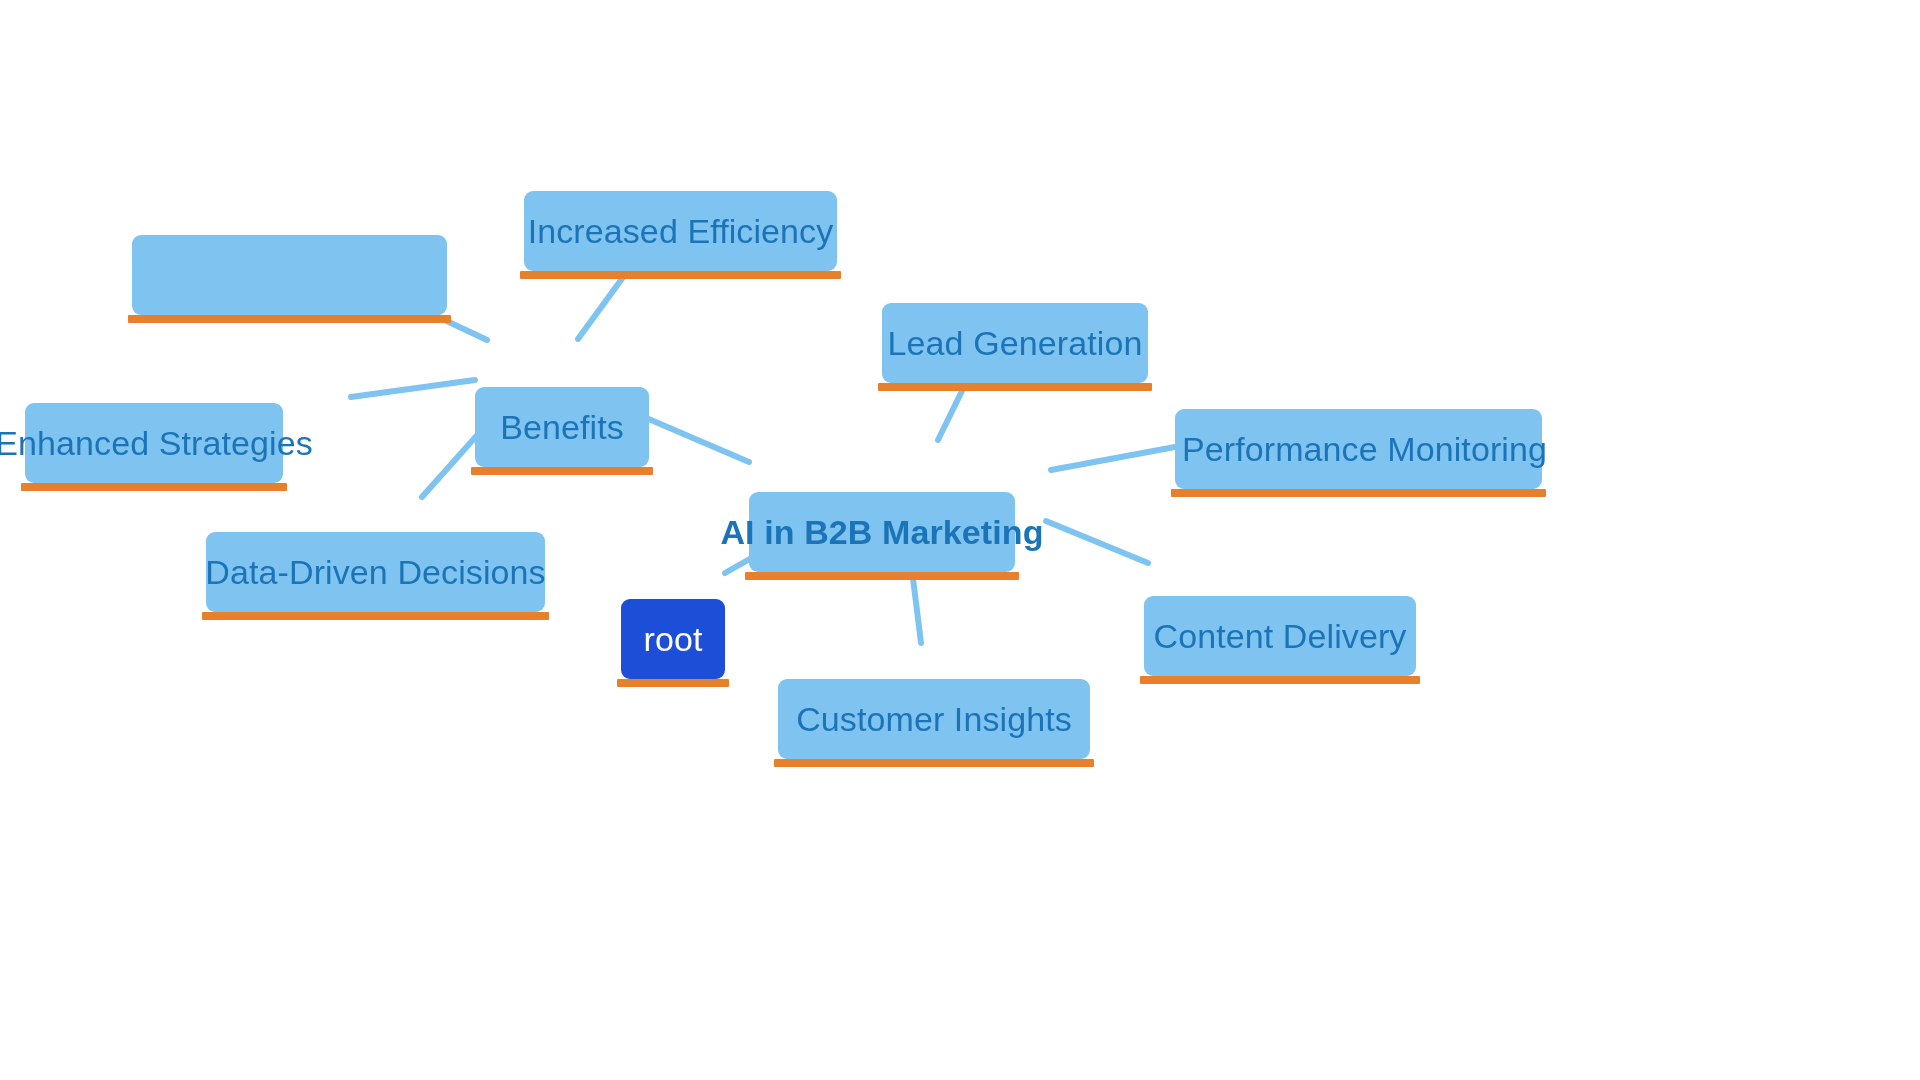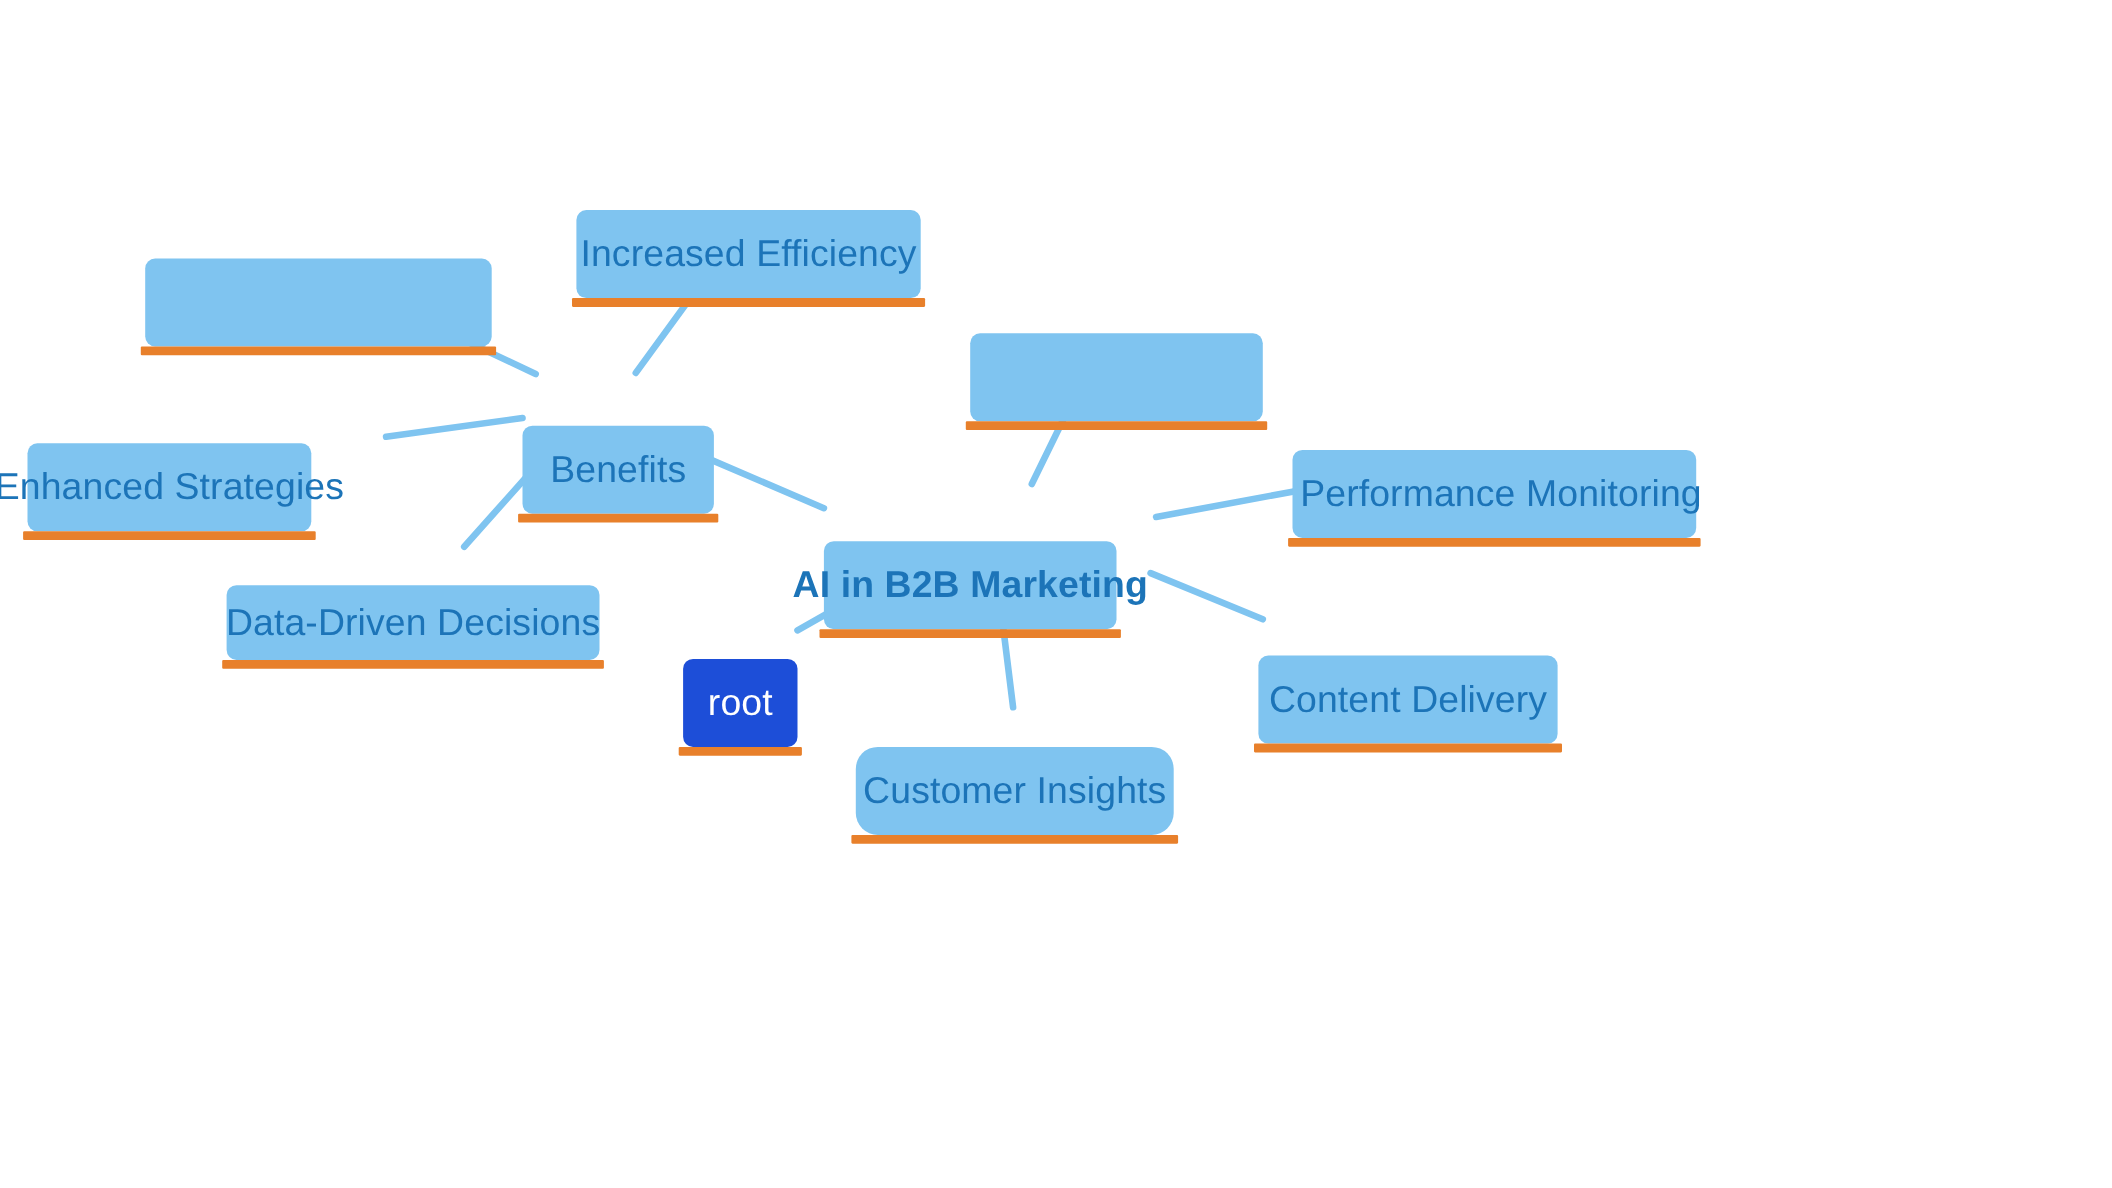--- a/index.html
+++ b/index.html
@@ -91,33 +91,34 @@
         <div class="underline"></div>
       </div>
       <div class="node" style="left: 524px; top: 155px; width: 313px; height: 80px;">
         <div class="underline"></div>
         <span class="label">Increased Efficiency</span>
       </div>
       <div class="node" style="left: 25px; top: 367px; width: 258px; height: 80px;">
         <div class="underline"></div>
         <span class="label">Enhanced Strategies</span>
       </div>
-      <div class="node" style="left: 206px; top: 496px; width: 339px; height: 68px;">
+      <div class="node" style="left: 206px; top: 496px; width: 339px; height: 80px;">
         <div class="underline"></div>
         <span class="label">Data-Driven Decisions</span>
       </div>
       <div class="node" style="left: 882px; top: 267px; width: 266px; height: 80px;">
         <div class="underline"></div>
+        <span class="label">Lead Generation</span>
       </div>
       <div class="node" style="left: 1175px; top: 373px; width: 367px; height: 80px; padding-left: 12px;">
         <div class="underline"></div>
         <span class="label">Performance Monitoring</span>
       </div>
       <div class="node" style="left: 1144px; top: 560px; width: 272px; height: 80px;">
         <div class="underline"></div>
         <span class="label">Content Delivery</span>
       </div>
-      <div class="node" style="left: 778px; top: 643px; width: 289px; height: 80px; border-radius: 20px;">
+      <div class="node" style="left: 778px; top: 643px; width: 312px; height: 80px;">
         <div class="underline"></div>
         <span class="label">Customer Insights</span>
       </div>
     </div>
 </div>
 
 </body></html>

